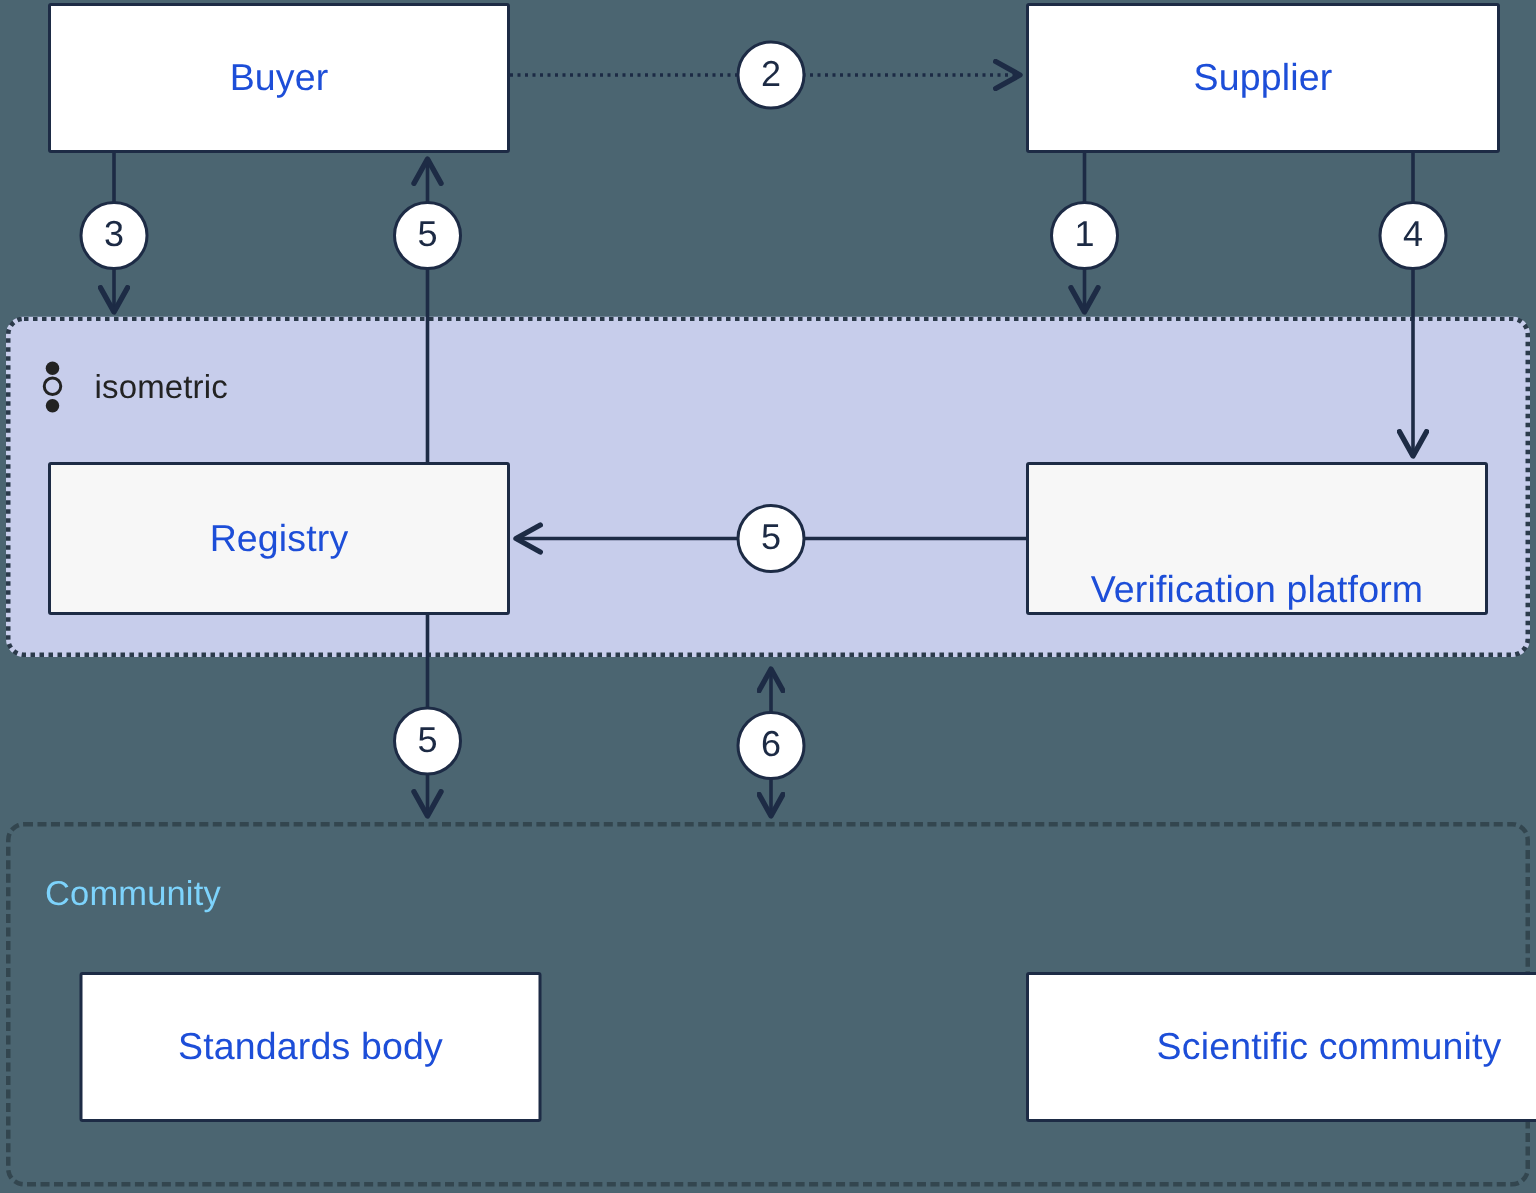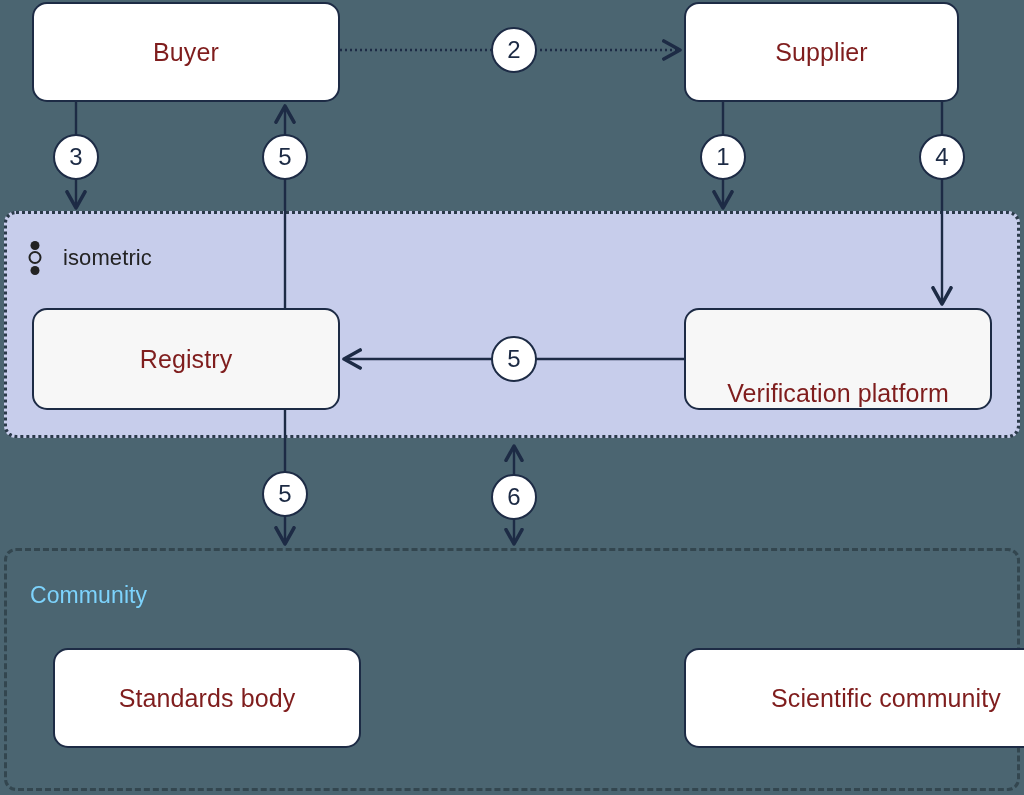--- a/index.html
+++ b/index.html
@@ -106,35 +106,35 @@
   }
   .logo-isometric .bead-bot {
     width: 9px; height: 9px; top: 26px;
   }
 
   
   .node {
     position: absolute;
     box-sizing: border-box;
     border: 2.5px solid #1d2b45;
-    border-radius: 15px;
+    border-radius: 2px;
     display: flex;
     align-items: center;
     justify-content: center;
-    color: #7f1d1d;
+    color: #1d4ed8;
     font-size: 25px;
     letter-spacing: 0.1px;
     z-index: 4;
     white-space: nowrap;
   }
   .node-white { background: #ffffff; }
   .node-soft  { background: #f7f7f7; }
 
   .node-buyer      { left: 32px;  top: 2px;   width: 308px; height: 100px; }
-  .node-supplier   { left: 684px; top: 2px;   width: 275px; height: 100px; }
+  .node-supplier   { left: 684px; top: 2px;   width: 316px; height: 100px; }
   .node-registry   { left: 32px;  top: 308px; width: 308px; height: 102px; }
   .node-verifplat  { left: 684px; top: 308px; width: 308px; height: 102px; align-items: flex-end; }
   .node-standards  { left: 32px;  top: 648px; width: 308px; height: 100px; margin-left: 21px; }
   .node-sciencecom { left: 684px; top: 648px; width: 364px; height: 100px; padding-left: 40px; }
 
   
   .badge {
     position: absolute;
     width: 46px;
     height: 46px;

